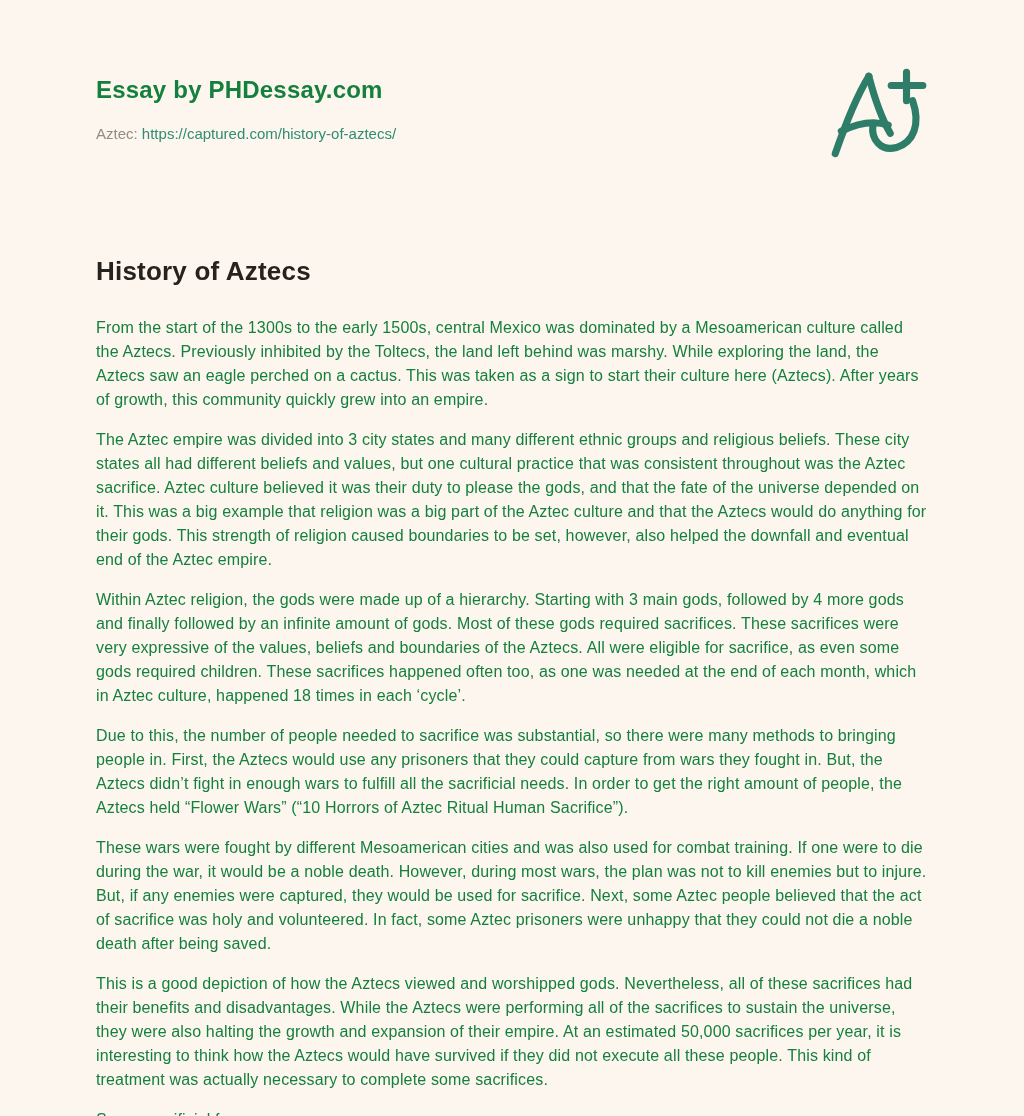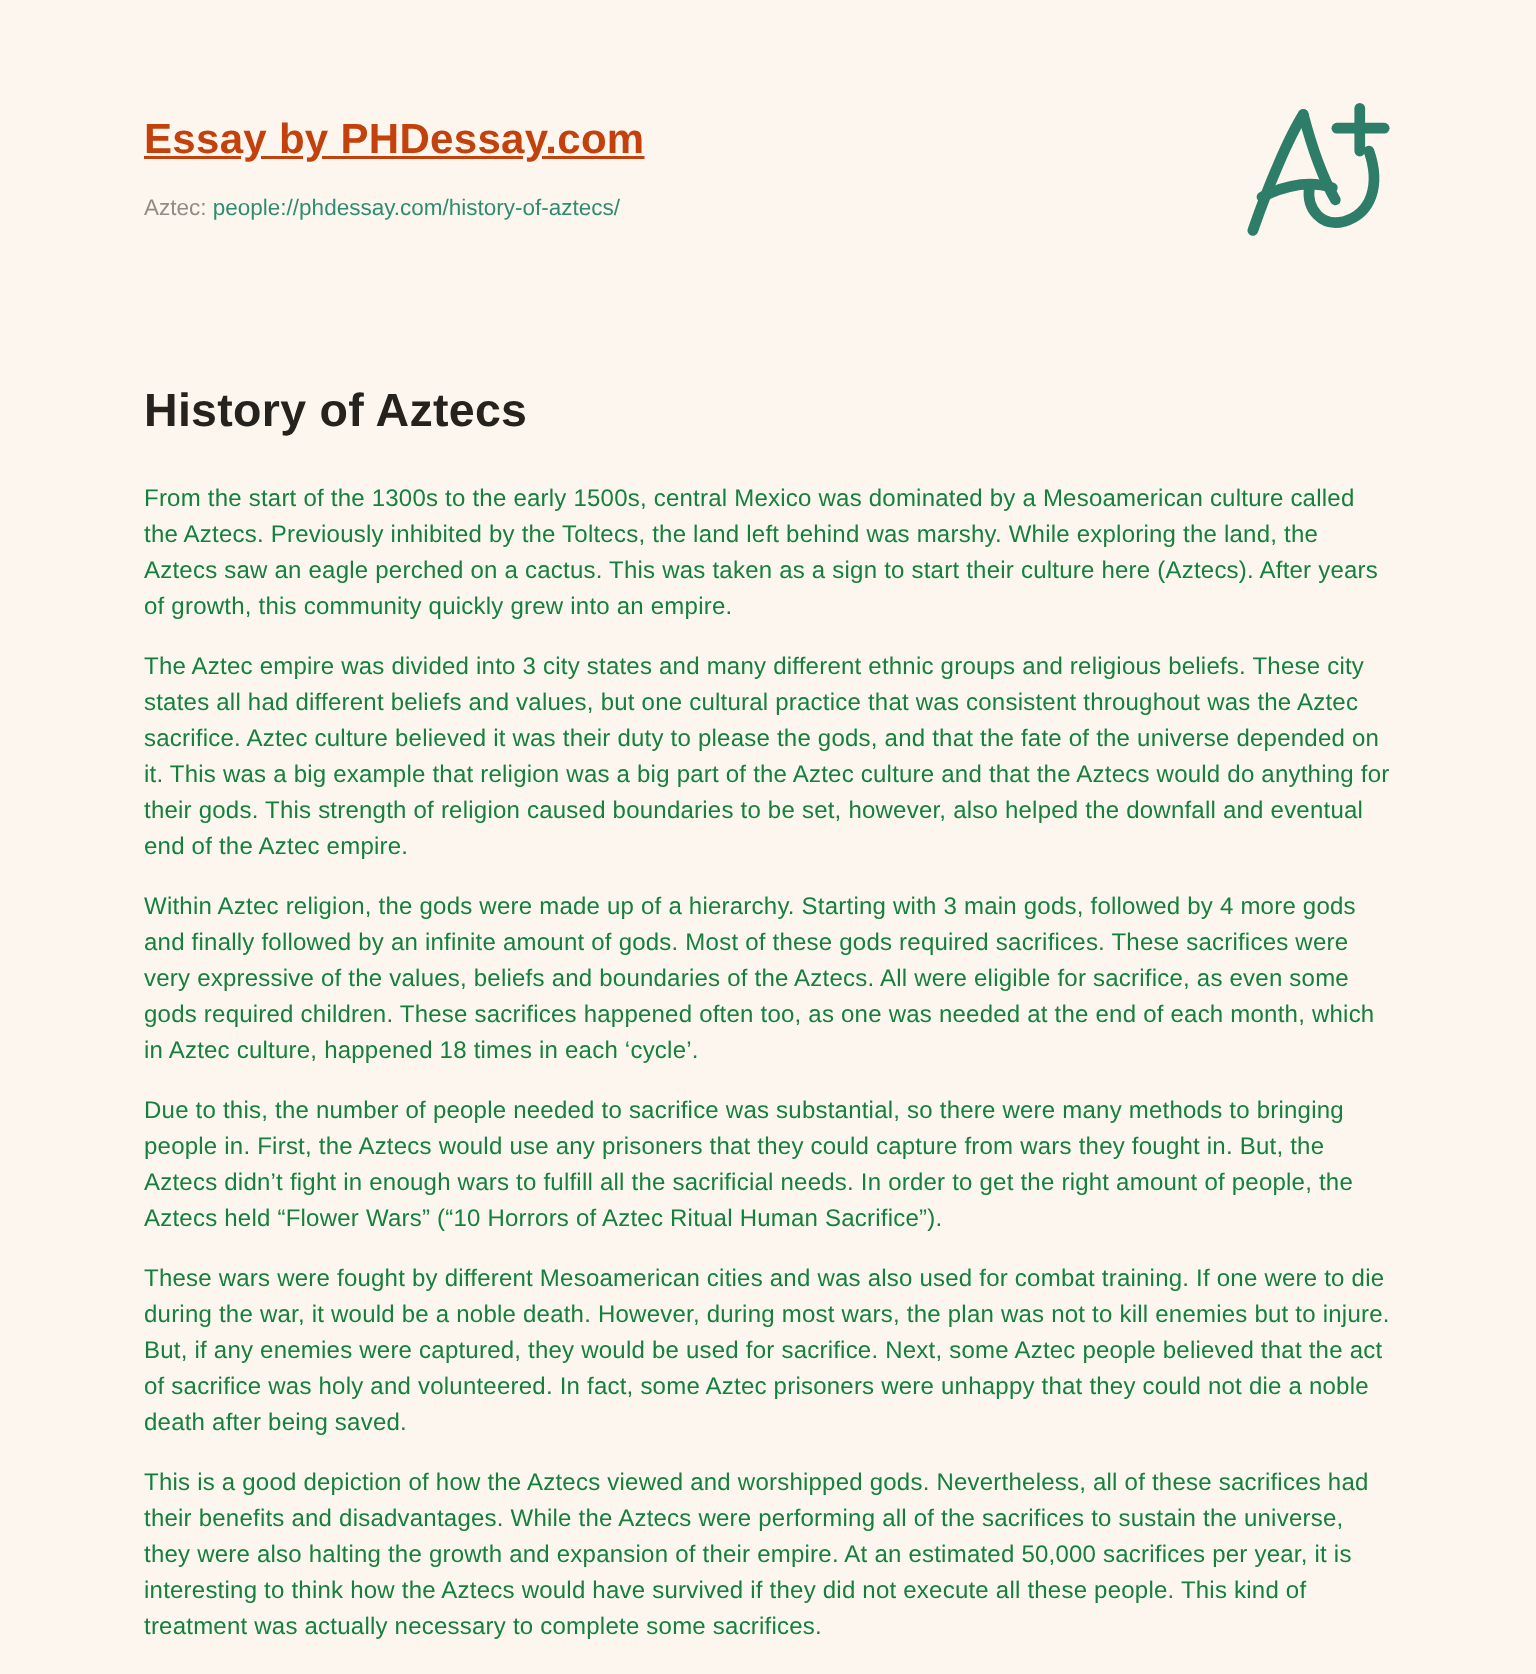--- a/index.html
+++ b/index.html
@@ -15,47 +15,46 @@
     overflow: hidden;
     background: #FDF6EE;
     padding: 76px 96px 0 96px;
   }
   .doc-header {
     display: flex;
     justify-content: space-between;
     align-items: flex-start;
   }
   .byline {
-    font-size: 28px;
+    font-size: 24px;
     font-weight: 700;
-    color: #c2410c;
+    color: #15803d;
     letter-spacing: 0.2px;
     line-height: 1.2;
-    text-decoration: underline;
   }
   .source-line {
     margin-top: 20px;
     font-size: 15px;
     color: #918C85;
   }
   .source-line a {
     color: #2F8C72;
     text-decoration: none;
   }
   .logo {
     width: 112px;
     height: 108px;
     margin-top: -14px;
     margin-right: -6px;
     flex-shrink: 0;
   }
   .logo svg { width: 100%; height: 100%; display: block; }
   .article-title {
     margin-top: 86px;
-    font-size: 31px;
+    font-size: 26px;
     font-weight: 700;
     color: #26231E;
     letter-spacing: 0.2px;
   }
   .article-body {
     margin-top: 29px;
   }
   .article-body p {
     font-size: 16px;
     line-height: 24px;
@@ -68,21 +67,21 @@
 </head>
 <body>
 
 <div class="page">
 
   <div class="doc-header">
     <div>
       <div class="byline">Essay by PHDessay.com</div>
       <div class="source-line">
         <span>Aztec:</span>
-        <a href="#">people://phdessay.com/history-of-aztecs/</a>
+        <a href="#">https://captured.com/history-of-aztecs/</a>
       </div>
     </div>
 
     <div class="logo">
       <svg viewBox="0 0 110 100" fill="none" xmlns="http://www.w3.org/2000/svg">
         <g stroke="#2E7D68" stroke-width="7" stroke-linecap="round" fill="none">
 
           <path d="M13 87 C 23 58, 36 27, 46 11"></path>
 
           <path d="M46 11 C 52 34, 59 53, 67 67"></path>

